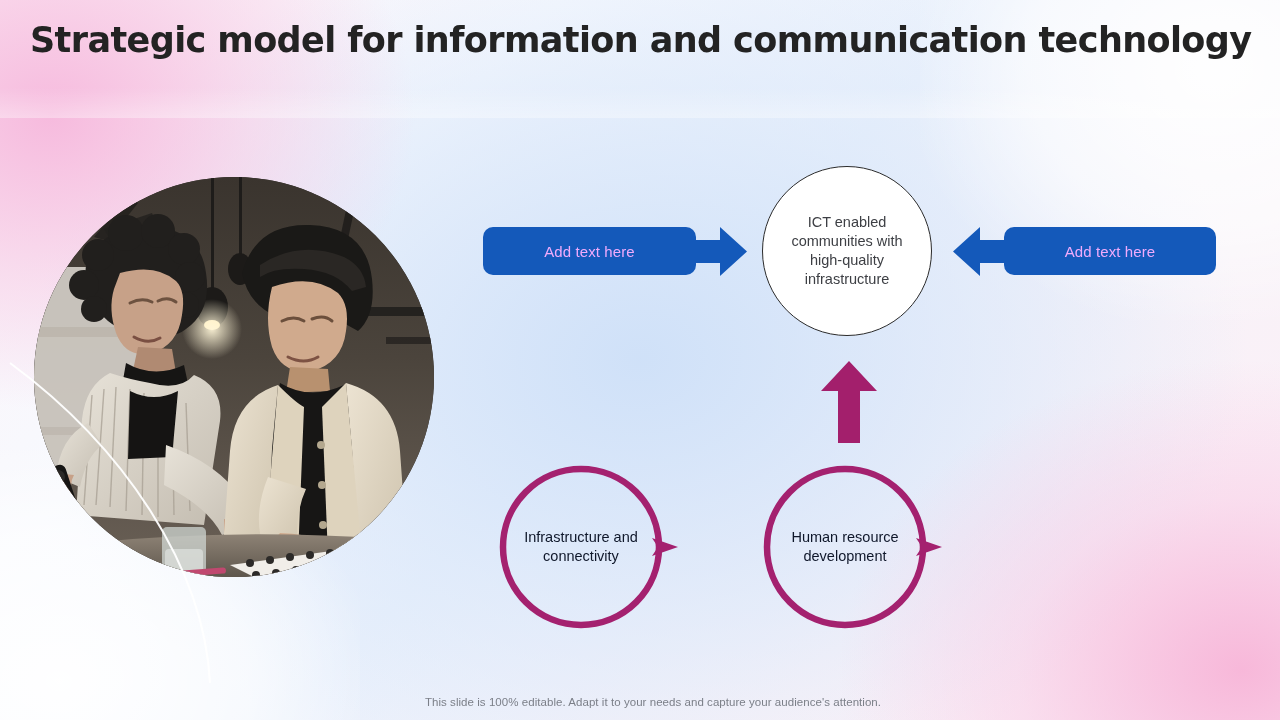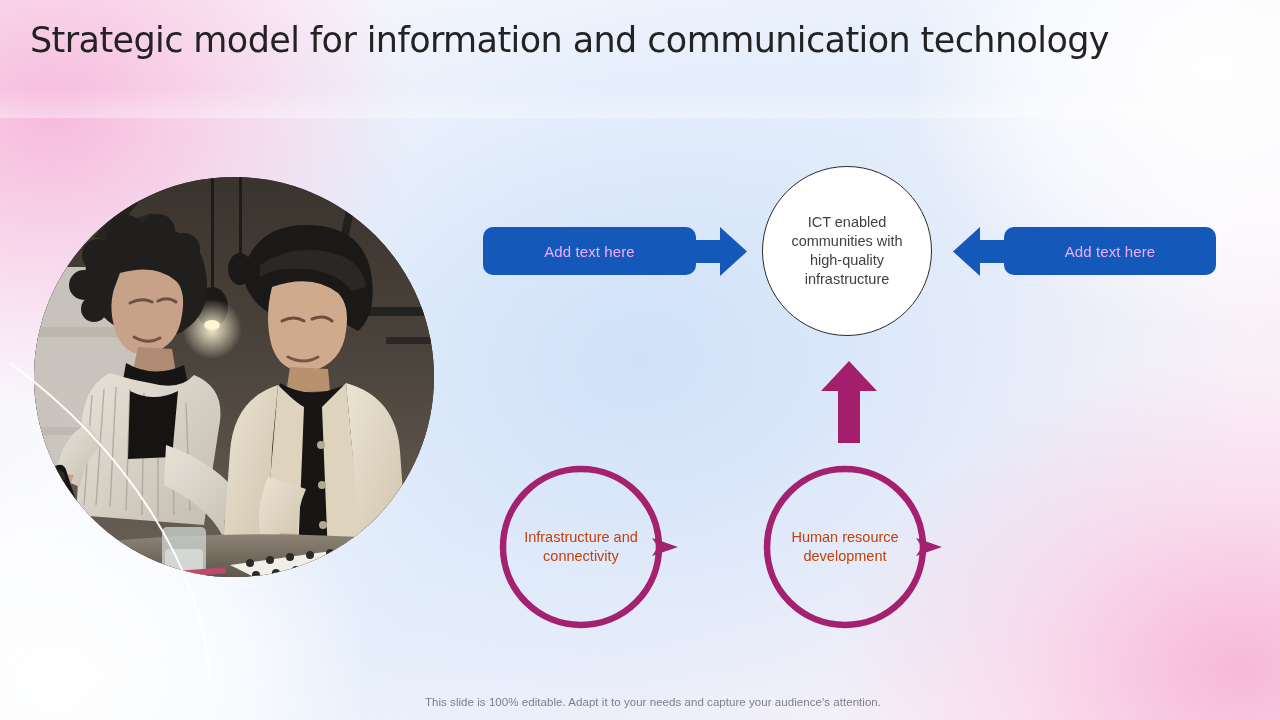--- a/index.html
+++ b/index.html
@@ -57,21 +57,21 @@
   .header {
     position: absolute;
     left: 30px;
     top: 22px;
     width: 1220px;
   }
   .slide-title {
     margin: 0;
     font-family: "DejaVu Sans", sans-serif;
     font-size: 35px;
-    font-weight: normal;
+    font-weight: bold;
     letter-spacing: -0.6px;
     color: #232323;
     line-height: 1.08;
     white-space: nowrap;
   }
   .slide-subtitle {
     margin: 12px 0 0 1px;
     font-size: 10.5px;
     font-weight: normal;
     color: #5c5f66;
@@ -186,21 +186,21 @@
   .ring-label {
     position: absolute;
     left: 0; top: 0;
     width: 170px; height: 170px;
     display: flex;
     align-items: center;
     justify-content: center;
     text-align: center;
     font-size: 14.5px;
     line-height: 1.32;
-    color: #c2410c;
+    color: #0f172a;
     padding: 0 22px;
     box-sizing: border-box;
   }
 
   
   .footer-note {
     position: absolute;
     left: 0; right: 0;
     bottom: 12px;
     text-align: center;

